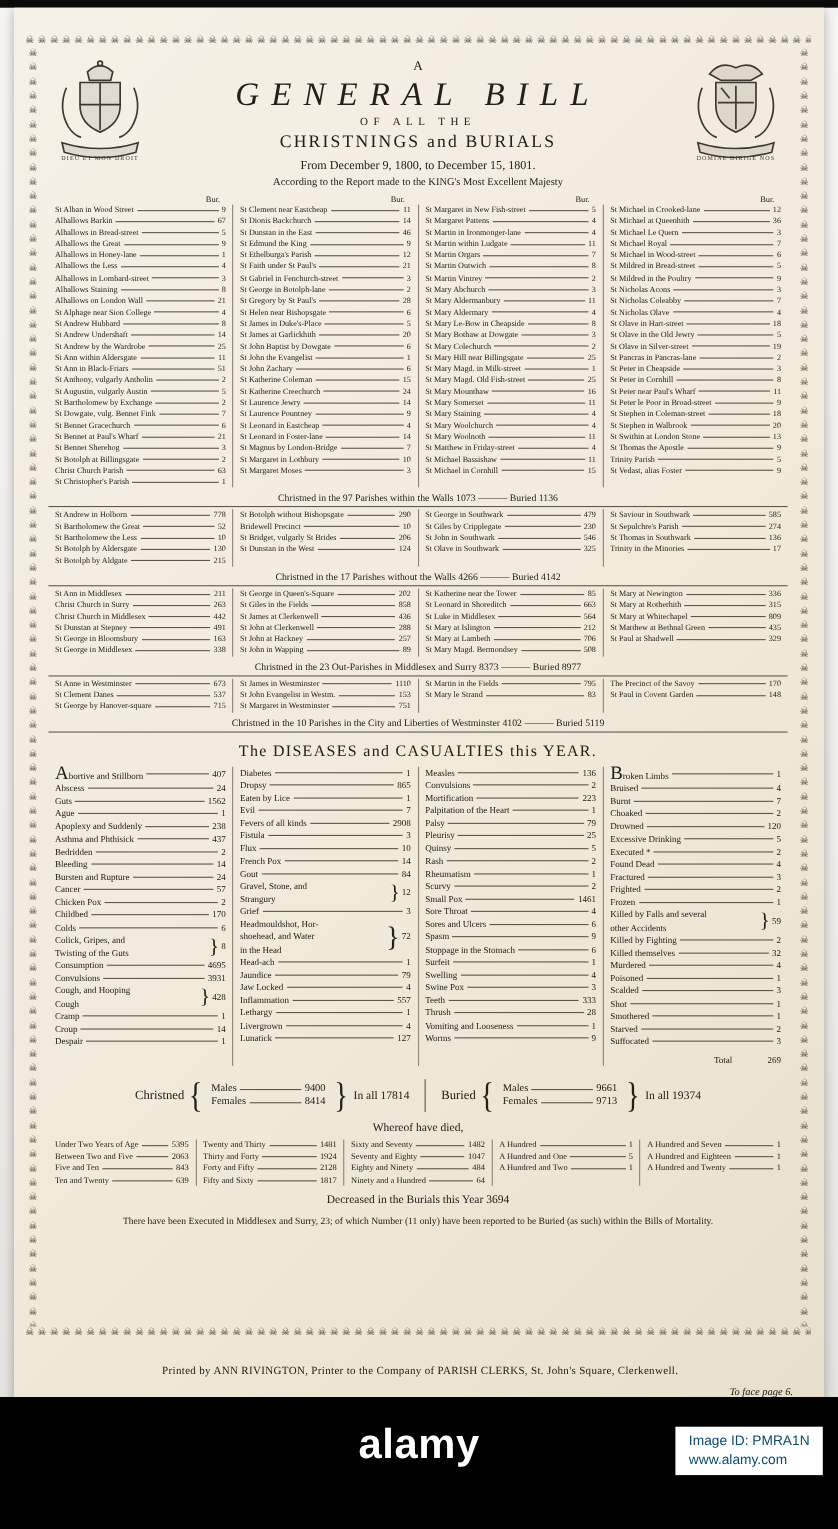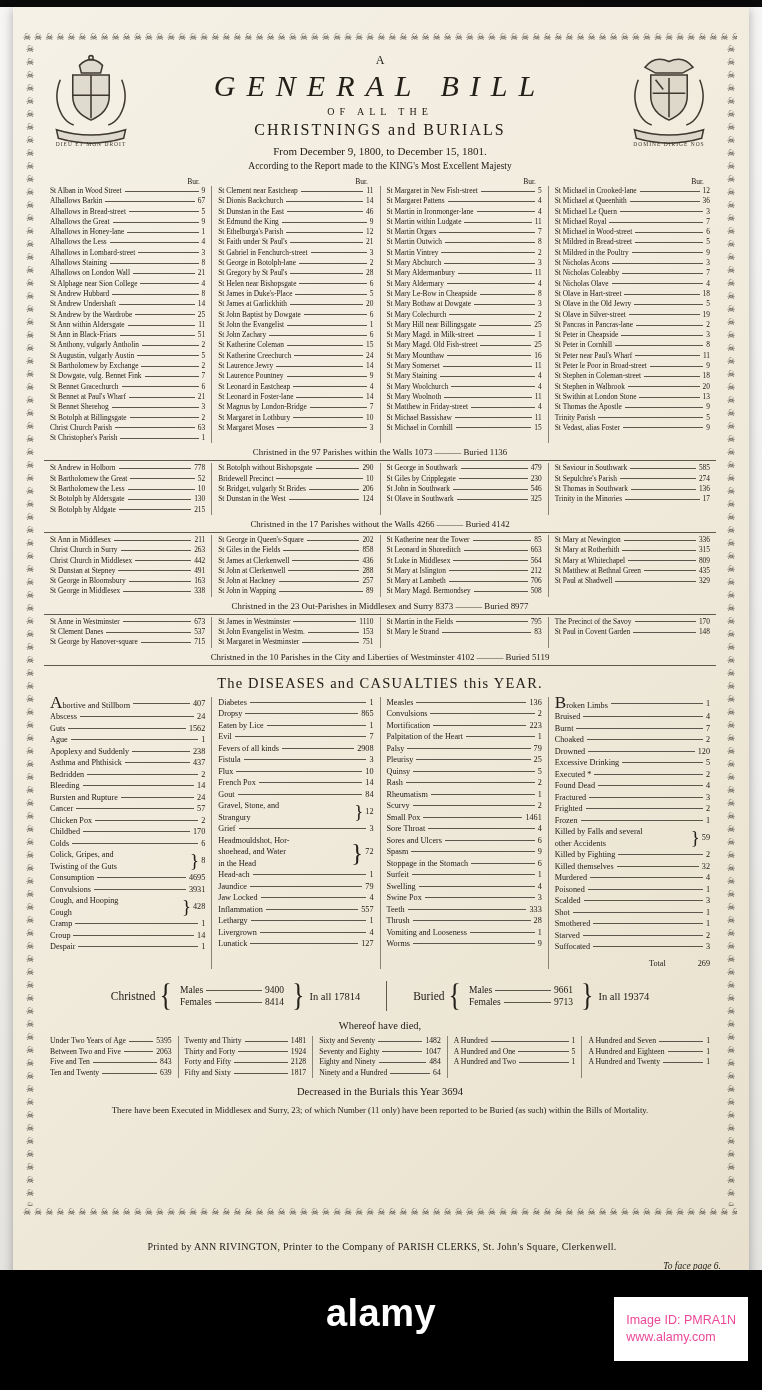--- a/index.html
+++ b/index.html
@@ -52,21 +52,21 @@
   .brace .vl{display:flex;align-items:center;}
   .brace .vl::before{content:"}";font-size:2.3em;line-height:.8;margin-right:2px;font-weight:400;}
   .b3 .vl::before{font-size:3.1em;}
   .row.total{justify-content:flex-end;margin-top:5px;}
   .row.total .ldr{flex:0 0 26px;background:none;}
 
   .sumline{text-align:center;font-size:8.9px;margin:4px 0 3px;}
   .rule{border-top:1px solid #5e594f;margin:2px 0;}
   .dis-title{text-align:center;font-size:14.5px;letter-spacing:1.2px;margin:9px 0 5px;}
 
-  .totblk{display:flex;justify-content:center;align-items:center;font-size:11.5px;margin:12px 0 2px;gap:12px;}
+  .totblk{display:flex;justify-content:center;align-items:center;font-size:11.5px;margin:12px 0 2px;}
   .grp{display:flex;align-items:center;}
   .glabel{margin-right:4px;}
   .pairwrap{display:flex;align-items:center;}
   .pairwrap::before{content:"{";font-size:26px;font-weight:400;transform:scaleY(1.25);}
   .pairwrap::after{content:"}";font-size:26px;font-weight:400;transform:scaleY(1.25);}
   .pair{display:flex;flex-direction:column;width:104px;font-size:9.5px;margin:0 8px;}
   .prow{display:flex;align-items:center;line-height:12px;}
   .inall{font-size:10.5px;margin-left:5px;white-space:nowrap;}
   .vdiv{width:1px;align-self:stretch;background:#5e594f;margin:0 14px;}
 
@@ -74,21 +74,21 @@
   .ages{margin-top:5px;}
   .decreased{text-align:center;font-size:10.5px;margin-top:8px;}
   .note{text-align:center;font-size:8.7px;margin:8px 26px 0;line-height:11.5px;}
 
   .printerline{position:absolute;left:2px;right:0;top:1234px;text-align:center;font-size:10px;letter-spacing:.3px;}
   .toface{position:absolute;right:28px;top:1254px;font-style:italic;font-size:9.5px;}
 
   .wmbar{position:absolute;left:0;right:0;bottom:0;height:120px;background:#000;}
   .wmlogo{position:absolute;left:50%;top:22px;transform:translateX(-50%);color:#fff;
           font-family:"Liberation Sans",sans-serif;font-weight:bold;font-size:38px;letter-spacing:0.5px;}
-  .wmid{position:absolute;right:14px;top:27px;background:#fff;color:#ec4899;padding:15px 12px;
+  .wmid{position:absolute;right:14px;top:27px;background:#fff;color:#0c4a6e;padding:5px 12px;
         font-family:"Liberation Sans",sans-serif;font-size:12.5px;line-height:17px;text-align:left;margin-left:12px;}
 </style>
 </head>
 <body>
 
 <div class="photo-bg"></div>
 <div class="topbar"></div>
 
 <div class="paper">
   <div class="frame">

